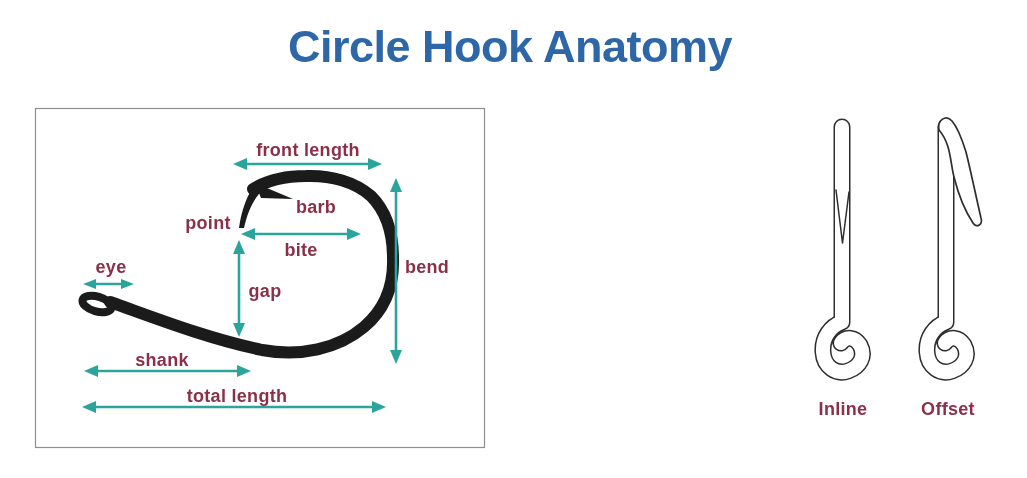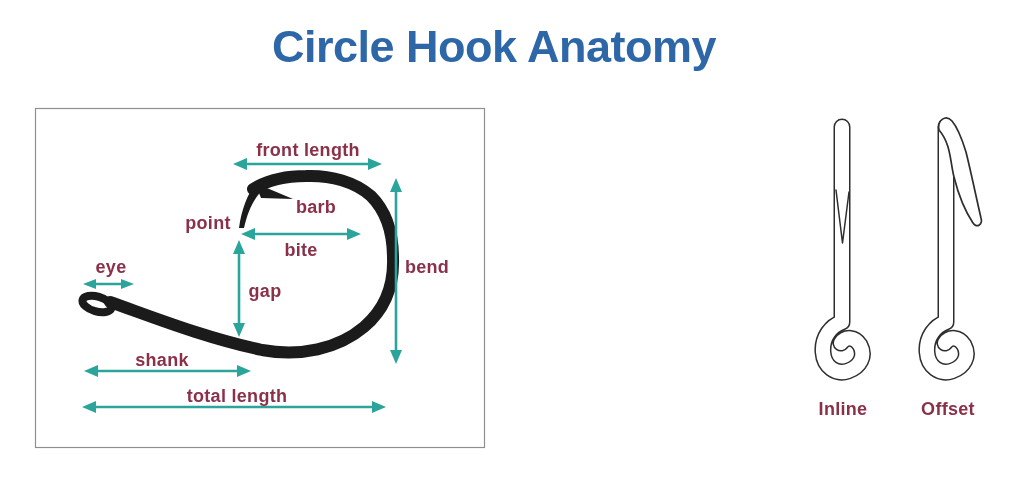--- a/index.html
+++ b/index.html
@@ -1,19 +1,19 @@
 <!DOCTYPE html>
 <html><head>
 <meta charset="utf-8">
 <style>
   html,body{margin:0;padding:0;background:#ffffff;}
   .page{position:relative;width:1027px;height:478px;background:#ffffff;overflow:hidden;
         font-family:"Liberation Sans",sans-serif;}
   .page-title{position:absolute;left:0;top:21px;width:988px;text-align:center;
-        font-size:45px;font-weight:bold;letter-spacing:-0.5px;color:#2d67a8;margin:0;}
+        font-size:45px;font-weight:bold;letter-spacing:-0.5px;color:#2d67a8;margin:0;padding-left:16px;}
   .scene{position:absolute;left:0;top:0;}
   .panel-rect{fill:#ffffff;stroke:#8f8f8f;stroke-width:1.2;}
   .arrow-line{stroke:#2ba49b;stroke-width:2.6;fill:none;}
   .arrow-head{fill:#2ba49b;stroke:none;}
   .dlabel{fill:#8b3049;font-family:"Liberation Sans",sans-serif;font-size:18px;
         font-weight:bold;letter-spacing:0.3px;}
   .hook-ink{stroke:#1b1b1b;fill:none;stroke-linecap:round;stroke-linejoin:round;}
   .hook-fill{fill:#1b1b1b;stroke:none;}
   .tube-out{stroke:#2e2e2e;stroke-width:17;fill:none;stroke-linecap:round;stroke-linejoin:round;}
   .tube-in{stroke:#ffffff;stroke-width:14;fill:none;stroke-linecap:round;stroke-linejoin:round;}

